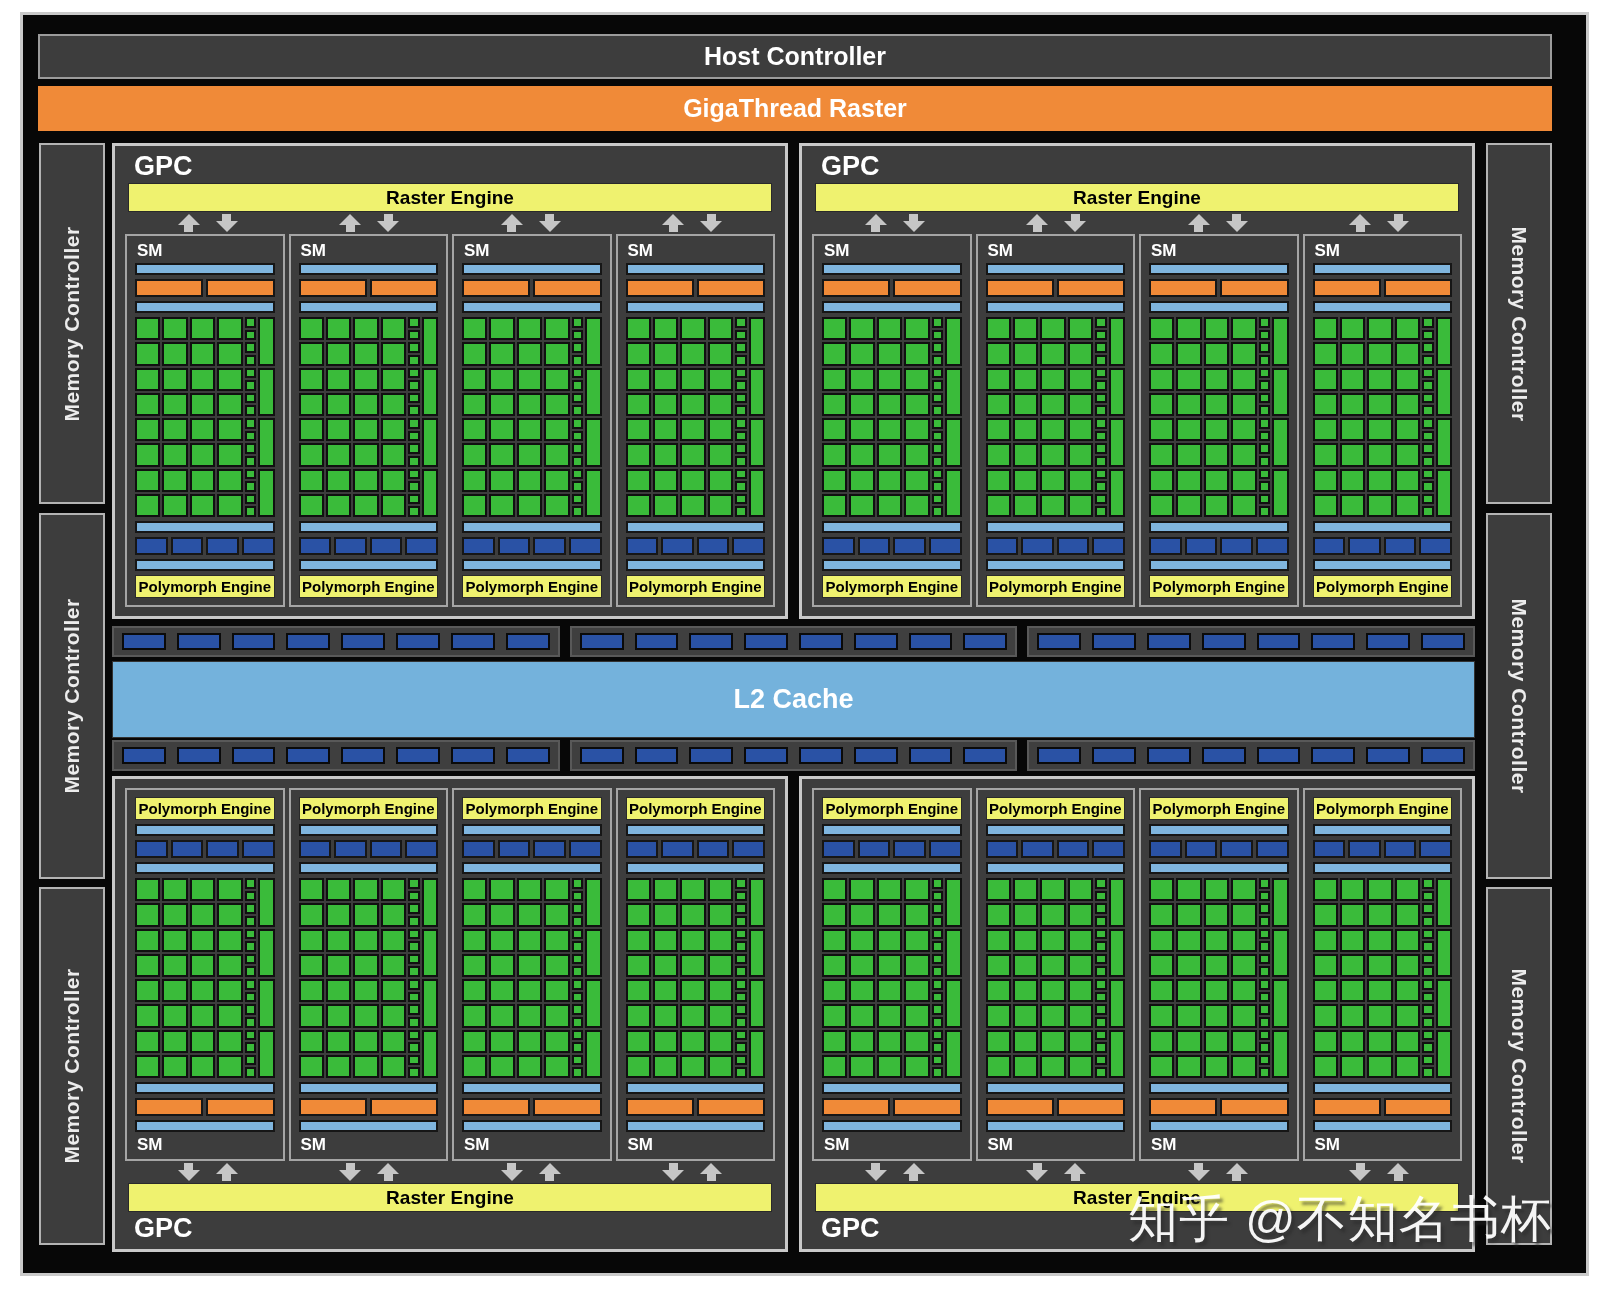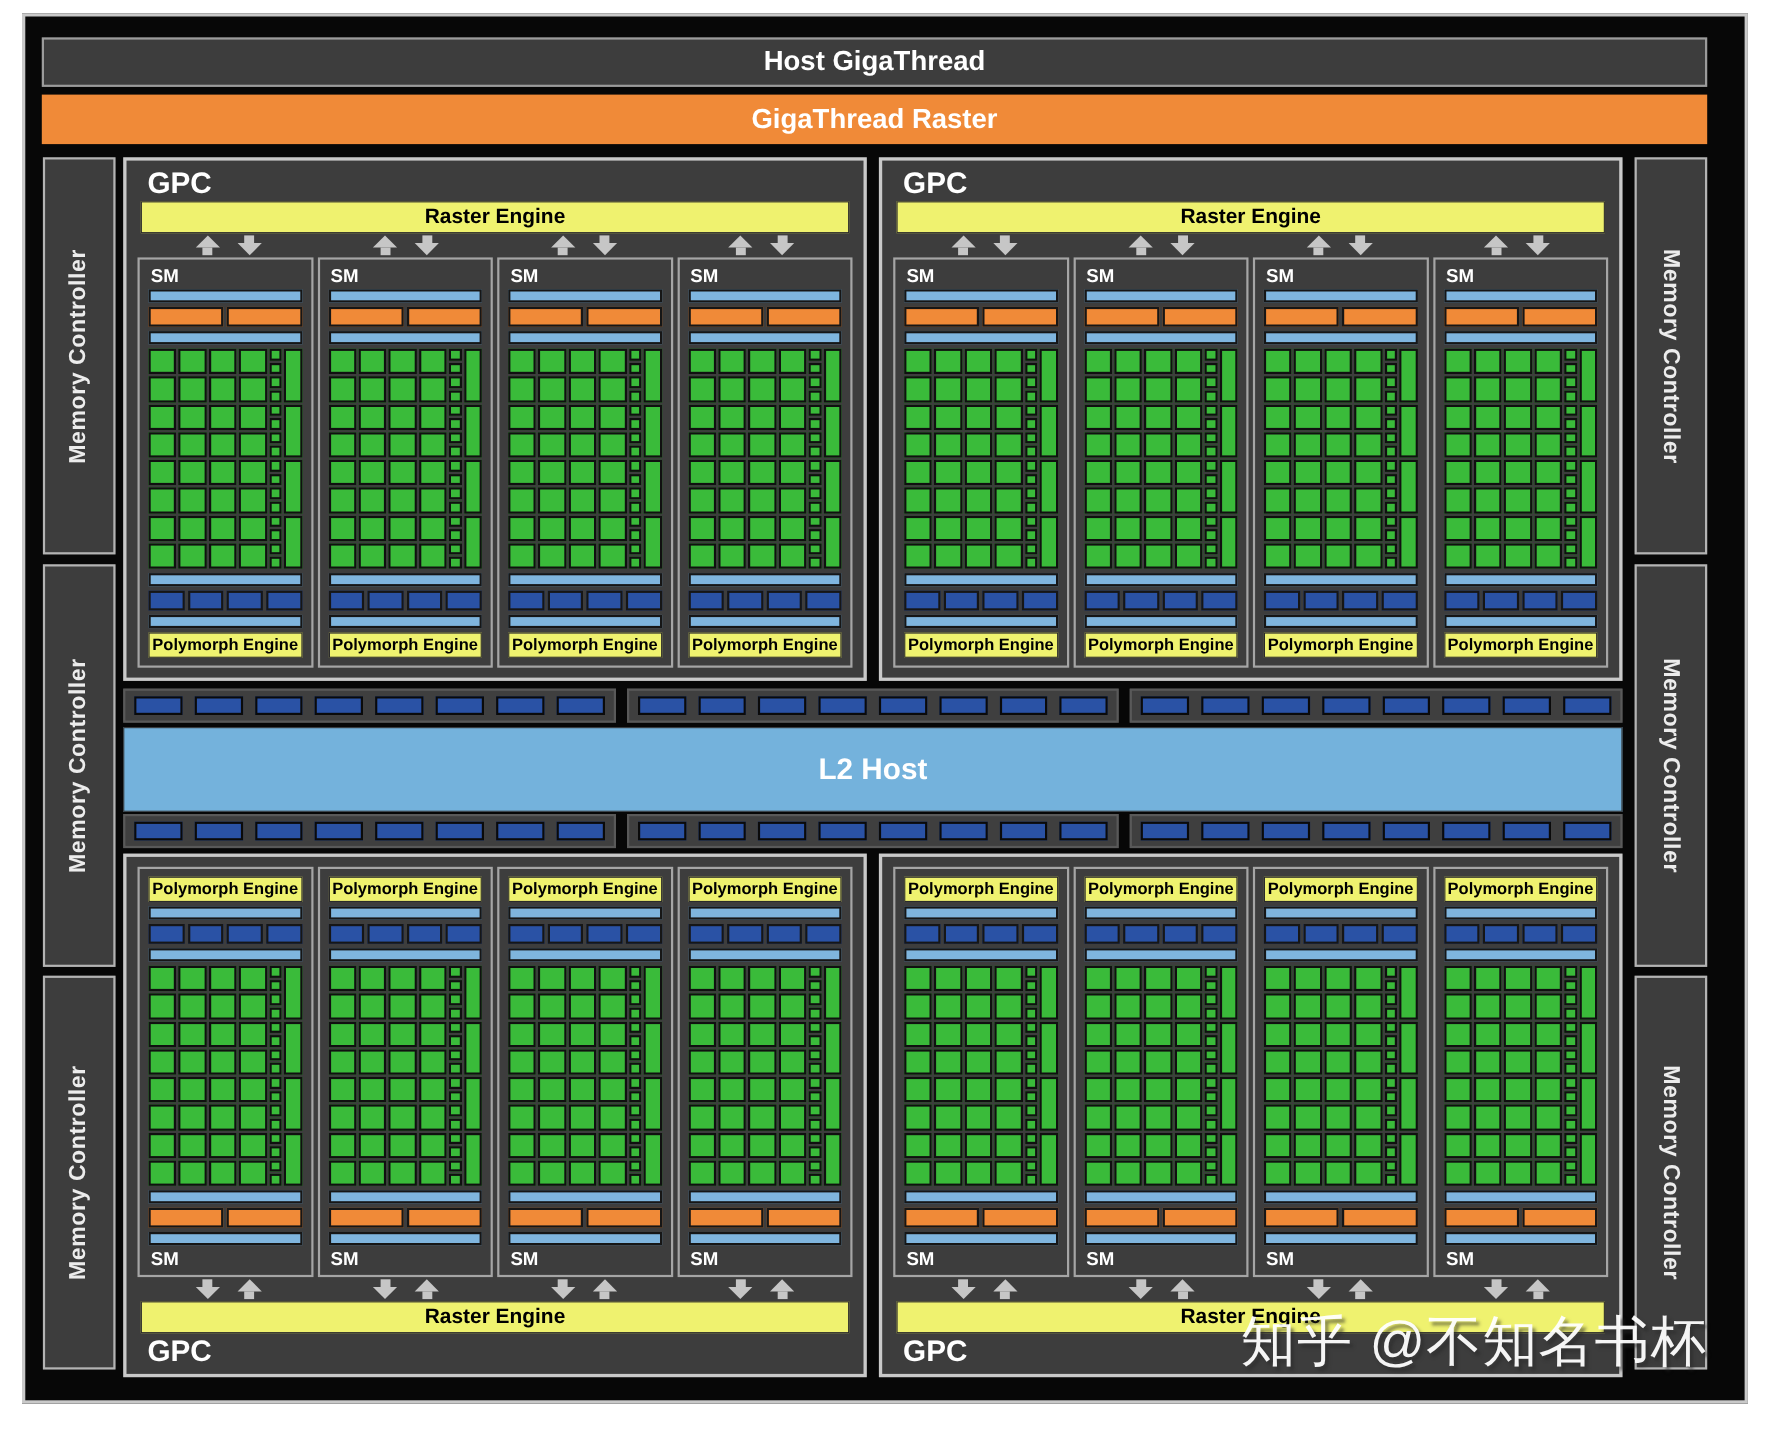--- a/index.html
+++ b/index.html
@@ -84,21 +84,21 @@
   .watermark{left:1128px;top:1186px;font-size:50px;color:rgba(255,255,255,.95);
              text-shadow:3px 4px 3px rgba(40,40,40,.55);z-index:50;white-space:nowrap;
              letter-spacing:1px;}
 </style>
 </head>
 <body>
 
 <div class="abs frame"></div>
 
 <div class="abs host">
-  <span>Host GigaThread</span>
+  <span>Host Controller</span>
 </div>
 
 <div class="abs giga">
   <span>GigaThread Raster</span>
 </div>
 
 <div class="abs mc left" id="mcl1">
   <span>Memory Controller</span>
 </div>
 <div class="abs mc left" id="mcl2">
@@ -816,21 +816,21 @@
       <div class="llink"></div>
       <div class="llink"></div>
       <div class="llink"></div>
       <div class="llink"></div>
       <div class="llink"></div>
       <div class="llink"></div>
       <div class="llink"></div>
     </div>
   </div>
 <div class="abs l2">
-  <span>L2 Host</span>
+  <span>L2 Cache</span>
 </div>
 <div class="abs strip-row" id="strip-bottom">
     <div class="lgroup">
       <div class="llink"></div>
       <div class="llink"></div>
       <div class="llink"></div>
       <div class="llink"></div>
       <div class="llink"></div>
       <div class="llink"></div>
       <div class="llink"></div>

